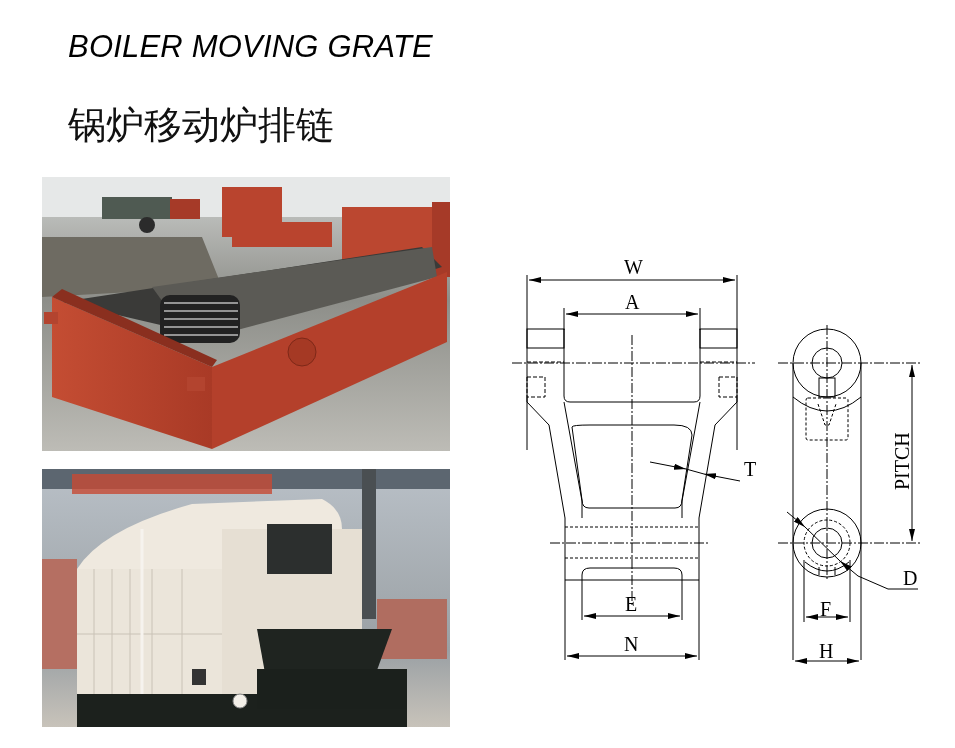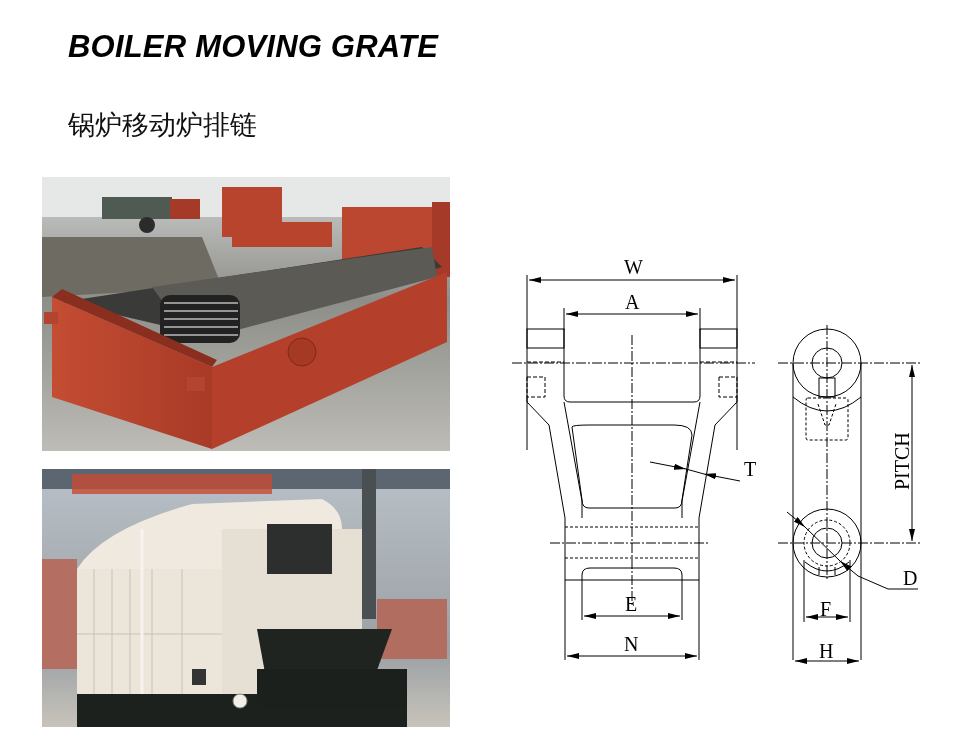--- a/index.html
+++ b/index.html
@@ -1,18 +1,18 @@
 <!DOCTYPE html>
 <html><head>
 <meta charset="utf-8">
 <style>
   html, body { margin:0; padding:0; background:#ffffff; }
   body { width:955px; height:748px; position:relative; overflow:hidden; font-family:"Liberation Sans", sans-serif; }
-  .title-en { position:absolute; left:68px; top:27px; font-size:31px; line-height:39px; font-weight:bold; font-style:italic; color:#000; letter-spacing:0.2px; }
-  .title-cn { position:absolute; left:68px; top:108px; font-size:27px; line-height:34px; color:#111; font-family:"DejaVu Sans", sans-serif; }
+  .title-en { position:absolute; left:68px; top:27px; font-size:31px; line-height:39px; font-weight:normal; font-style:italic; color:#000; letter-spacing:0.2px; }
+  .title-cn { position:absolute; left:68px; top:108px; font-size:38px; line-height:34px; color:#111; font-family:"DejaVu Sans", sans-serif; }
   .photo { position:absolute; overflow:hidden; }
   .photo svg { display:block; }
   #photo1 { left:42px; top:177px; width:408px; height:274px; }
   #photo2 { left:42px; top:469px; width:408px; height:258px; }
   #drawing { position:absolute; left:500px; top:250px; width:450px; height:420px; }
   .dimlabel { font-family:"Liberation Serif", serif; font-size:20px; fill:#000; }
 </style>
 </head>
 <body>
 

